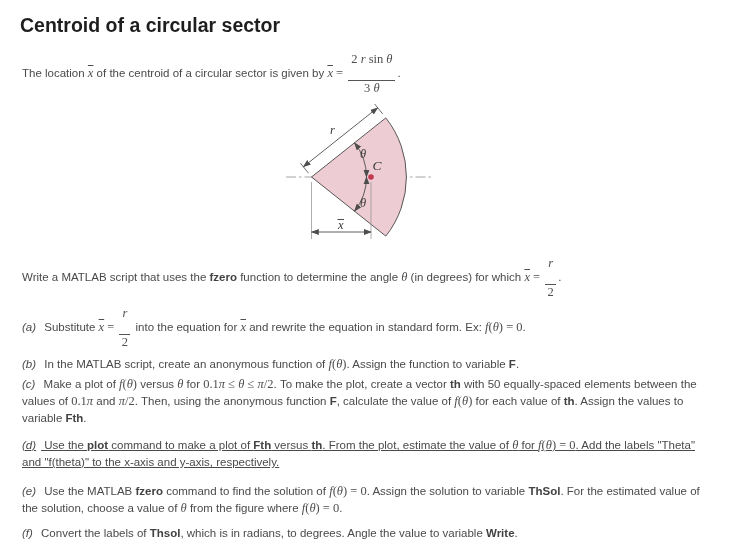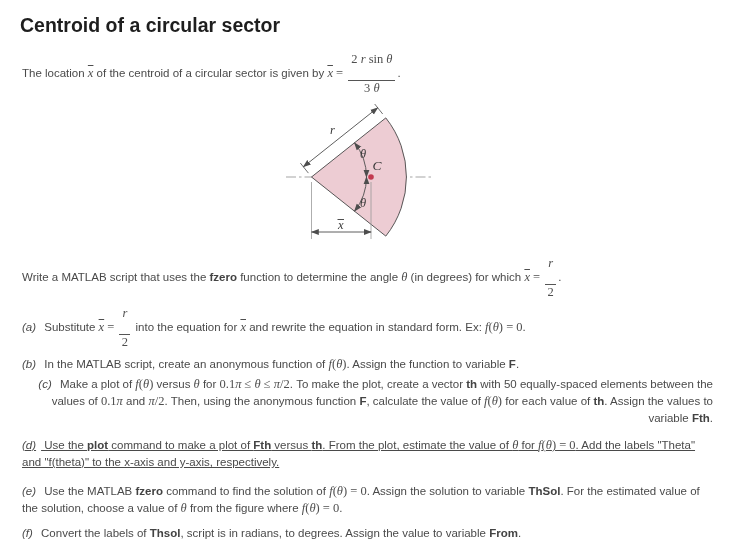--- a/index.html
+++ b/index.html
@@ -14,21 +14,21 @@
     margin:14px 20px 0 20px;
   }
   .para { margin:0 22px; line-height:17px; }
   #p-intro { margin-top:16px; }
   .figure { position:relative; height:150px; margin-top:6px; }
   .fig-svg { position:absolute; left:280px; top:0; }
   #p-task { margin-top:6px; }
   #p-instructions { margin-top:9px; }
   #p-a { margin-top:8px; }
   #p-b { margin-top:7px; }
-  #p-c { margin-top:3px;text-align:right; }
+  #p-c { margin-top:3px; }
   #p-d { margin-top:10px;text-decoration:underline; }
   #p-e { margin-top:12px; }
   #p-f { margin-top:8px; }
 
   .seg-p { }
   .seg-b { font-weight:bold; color:#434343; }
   .seg-u { text-decoration:underline; }
   .seg-mk { font-style:italic; margin-right:5px; }
   .seg-m, .seg-n, .seg-bar {
     font-family:"Liberation Serif", serif;
@@ -92,14 +92,14 @@
       <line x1="57.5" y1="118.5" x2="64" y2="118.5" stroke="#3a3a3a" stroke-width="0.9"></line>
     </svg>
   </div>
 
   <p class="para" id="p-task"><span class="seg-p">Write a MATLAB script that uses the </span><span class="seg-b">fzero</span><span class="seg-p"> function to determine the angle </span><span class="seg-m">θ</span><span class="seg-p"> (in degrees) for which </span><span class="seg-bar">x</span><span class="seg-n"> = </span><span class="frac"><span class="num"><span class="seg-m">r</span></span><span class="den"><span class="seg-n">2</span></span></span><span class="seg-p">.</span></p>
   <p class="para" id="p-a"><span class="seg-mk">(a)</span><span class="seg-p"> Substitute </span><span class="seg-bar">x</span><span class="seg-n"> = </span><span class="frac"><span class="num"><span class="seg-m">r</span></span><span class="den"><span class="seg-n">2</span></span></span><span class="seg-p"> into the equation for </span><span class="seg-bar">x</span><span class="seg-p"> and rewrite the equation in standard form. Ex: </span><span class="seg-m">f</span><span class="seg-n">(</span><span class="seg-m">θ</span><span class="seg-n">) = 0</span><span class="seg-p">.</span></p>
   <p class="para" id="p-b"><span class="seg-mk">(b)</span><span class="seg-p"> In the MATLAB script, create an anonymous function of </span><span class="seg-m">f</span><span class="seg-n">(</span><span class="seg-m">θ</span><span class="seg-n">)</span><span class="seg-p">. Assign the function to variable </span><span class="seg-b">F</span><span class="seg-p">.</span></p>
   <p class="para" id="p-c"><span class="seg-mk">(c)</span><span class="seg-p"> Make a plot of </span><span class="seg-m">f</span><span class="seg-n">(</span><span class="seg-m">θ</span><span class="seg-n">)</span><span class="seg-p"> versus </span><span class="seg-m">θ</span><span class="seg-p"> for </span><span class="seg-n">0.1</span><span class="seg-m">π</span><span class="seg-n"> ≤ </span><span class="seg-m">θ</span><span class="seg-n"> ≤ </span><span class="seg-m">π</span><span class="seg-n">/2</span><span class="seg-p">. To make the plot, create a vector </span><span class="seg-b">th</span><span class="seg-p"> with 50 equally-spaced elements between the values of </span><span class="seg-n">0.1</span><span class="seg-m">π</span><span class="seg-p"> and </span><span class="seg-m">π</span><span class="seg-n">/2</span><span class="seg-p">. Then, using the anonymous function </span><span class="seg-b">F</span><span class="seg-p">, calculate the value of </span><span class="seg-m">f</span><span class="seg-n">(</span><span class="seg-m">θ</span><span class="seg-n">)</span><span class="seg-p"> for each value of </span><span class="seg-b">th</span><span class="seg-p">. Assign the values to variable </span><span class="seg-b">Fth</span><span class="seg-p">.</span></p>
   <p class="para" id="p-d"><span class="seg-mk">(d)</span><span class="seg-p"> Use the </span><span class="seg-b">plot</span><span class="seg-p"> command to make a plot of </span><span class="seg-b">Fth</span><span class="seg-p"> versus </span><span class="seg-b">th</span><span class="seg-p">. From the plot, estimate the value of </span><span class="seg-m">θ</span><span class="seg-p"> for </span><span class="seg-m">f</span><span class="seg-n">(</span><span class="seg-m">θ</span><span class="seg-n">) = 0</span><span class="seg-p">. Add the labels "Theta" and "f(theta)" to the x-axis and y-axis, respectively.</span></p>
   <p class="para" id="p-e"><span class="seg-mk">(e)</span><span class="seg-p"> Use the MATLAB </span><span class="seg-b">fzero</span><span class="seg-p"> command to find the solution of </span><span class="seg-m">f</span><span class="seg-n">(</span><span class="seg-m">θ</span><span class="seg-n">) = 0</span><span class="seg-p">. Assign the solution to variable </span><span class="seg-b">ThSol</span><span class="seg-p">. For the estimated value of the solution, choose a value of </span><span class="seg-m">θ</span><span class="seg-p"> from the figure where </span><span class="seg-m">f</span><span class="seg-n">(</span><span class="seg-m">θ</span><span class="seg-n">) = 0</span><span class="seg-p">.</span></p>
-  <p class="para" id="p-f"><span class="seg-mk">(f)</span><span class="seg-p"> Convert the labels of </span><span class="seg-b">Thsol</span><span class="seg-p">, script is in radians, to degrees. Assign the value to variable </span><span class="seg-b">From</span><span class="seg-p">.</span></p>
+  <p class="para" id="p-f"><span class="seg-mk">(f)</span><span class="seg-p"> Convert the labels of </span><span class="seg-b">Thsol</span><span class="seg-p">, which is in radians, to degrees. Angle the value to variable </span><span class="seg-b">Write</span><span class="seg-p">.</span></p>
 </div>
 
 </body></html>

